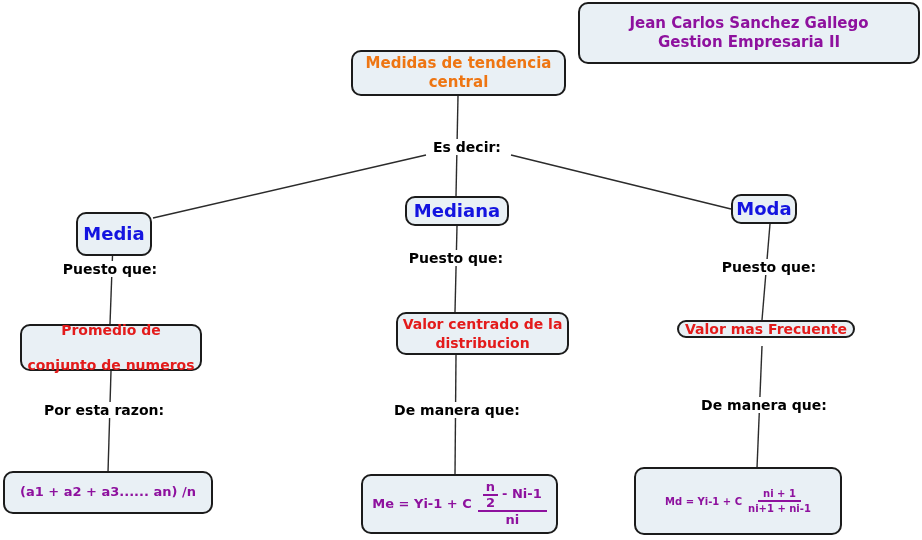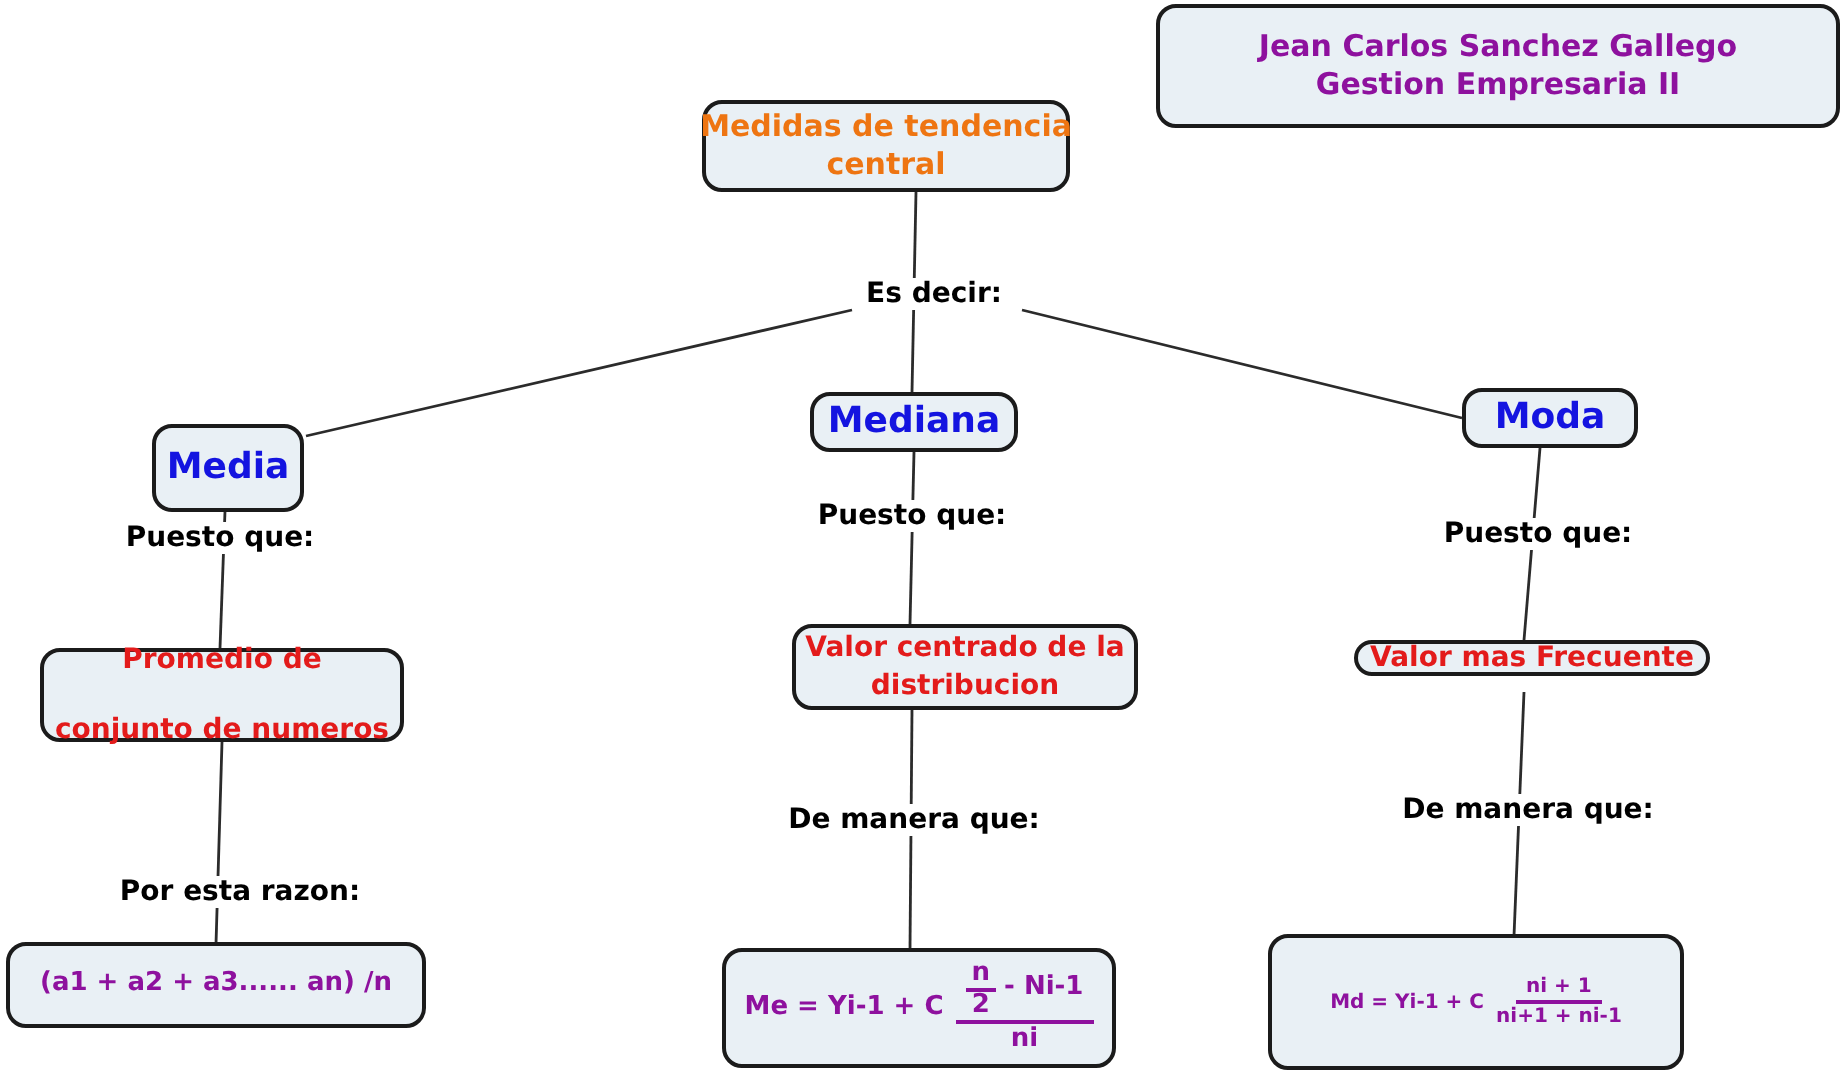--- a/index.html
+++ b/index.html
@@ -102,42 +102,42 @@
     <line class="edge" x1="111" y1="371" x2="108" y2="472"></line>
     <line class="edge" x1="456" y1="355" x2="455" y2="475"></line>
     <line class="edge" x1="762" y1="346" x2="757" y2="468"></line>
   </svg>
 
   <div class="node purple" style="left:578px; top:2px; width:342px; height:62px; font-size:15px;">
     <div>Jean Carlos Sanchez Gallego</div>
     <div>Gestion Empresaria II</div>
   </div>
 
-  <div class="node orange" style="left:351px; top:50px; width:184px; height:46px; font-size:15px;">
+  <div class="node orange" style="left:351px; top:50px; width:215px; height:46px; font-size:15px;">
     <div>Medidas de tendencia</div>
     <div>central</div>
   </div>
 
   <span class="lbl" style="left:467px; top:139px;">Es decir:</span>
 
   <span class="lbl" style="left:110px; top:261px;">Puesto que:</span>
   <span class="lbl" style="left:456px; top:250px;">Puesto que:</span>
   <span class="lbl" style="left:769px; top:259px;">Puesto que:</span>
 
-  <span class="lbl" style="left:120px; top:402px;margin-top:36px;">Por esta razon:</span>
+  <span class="lbl" style="left:104px; top:402px;">Por esta razon:</span>
   <span class="lbl" style="left:457px; top:402px;">De manera que:</span>
   <span class="lbl" style="left:764px; top:397px;">De manera que:</span>
 
   <div class="node blue concept" style="left:76px; top:212px; width:76px; height:44px;">
     <div>Media</div>
   </div>
   <div class="node blue concept" style="left:405px; top:196px; width:104px; height:30px;">
     <div>Mediana</div>
   </div>
-  <div class="node blue concept" style="left:731px; top:194px; width:88px; height:30px;">
+  <div class="node blue concept" style="left:731px; top:194px; width:66px; height:30px;">
     <div>Moda</div>
   </div>
 
   <div class="node red def" style="left:20px; top:324px; width:182px; height:47px;gap:16px;">
     <div>Promedio de</div>
     <div>conjunto de numeros</div>
   </div>
   <div class="node red def" style="left:368px; top:312px; width:173px; height:43px;margin-left:28px;">
     <div>Valor centrado de la</div>
     <div>distribucion</div>

